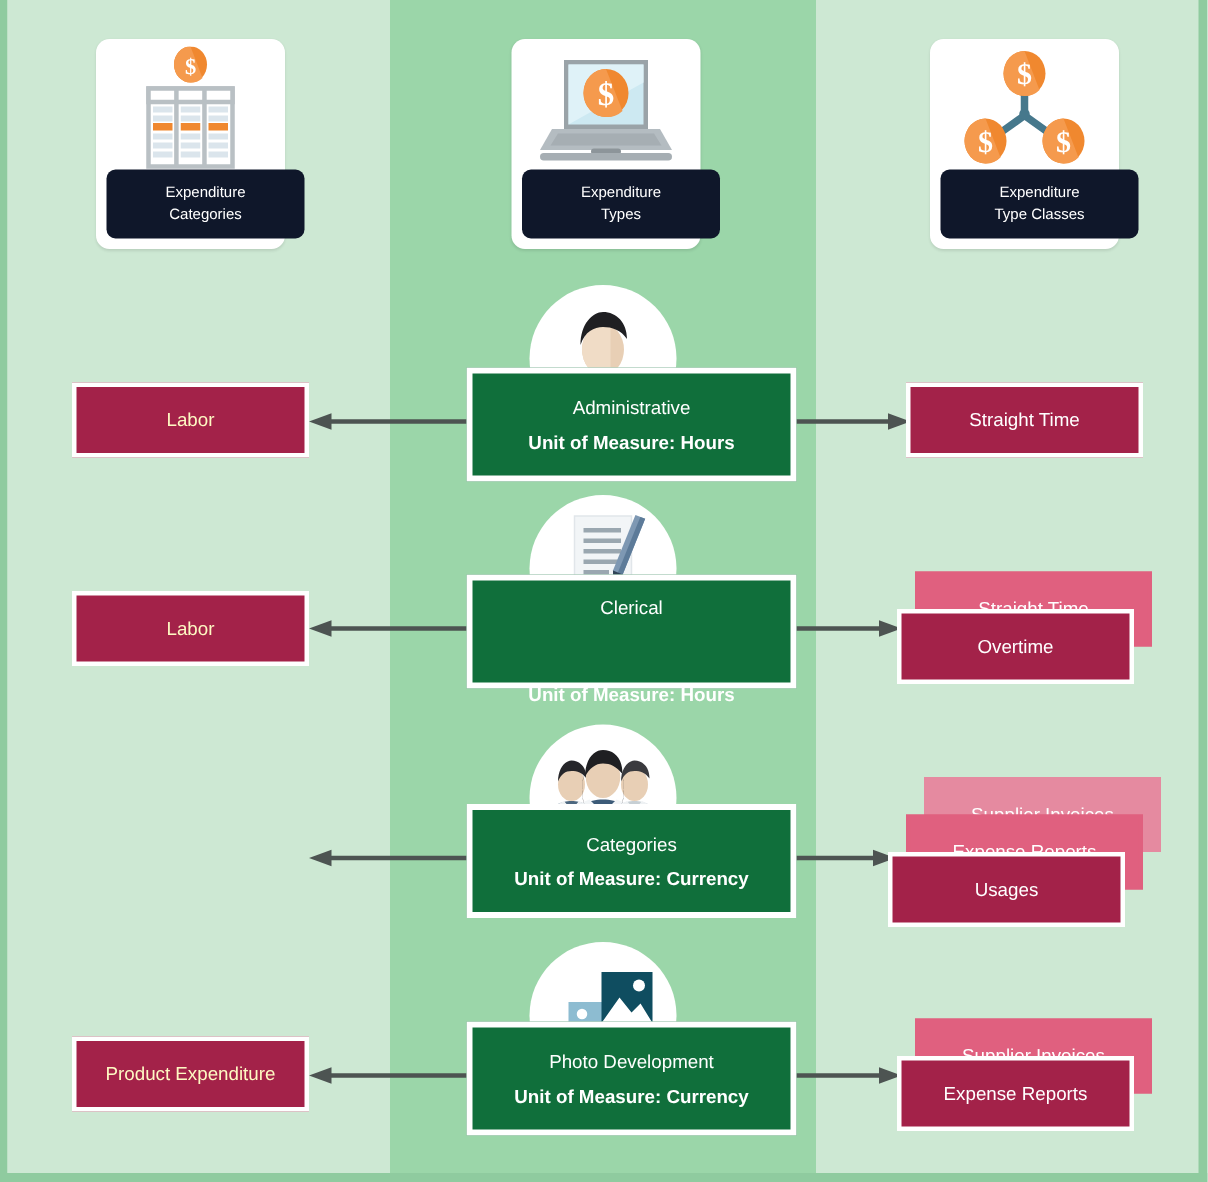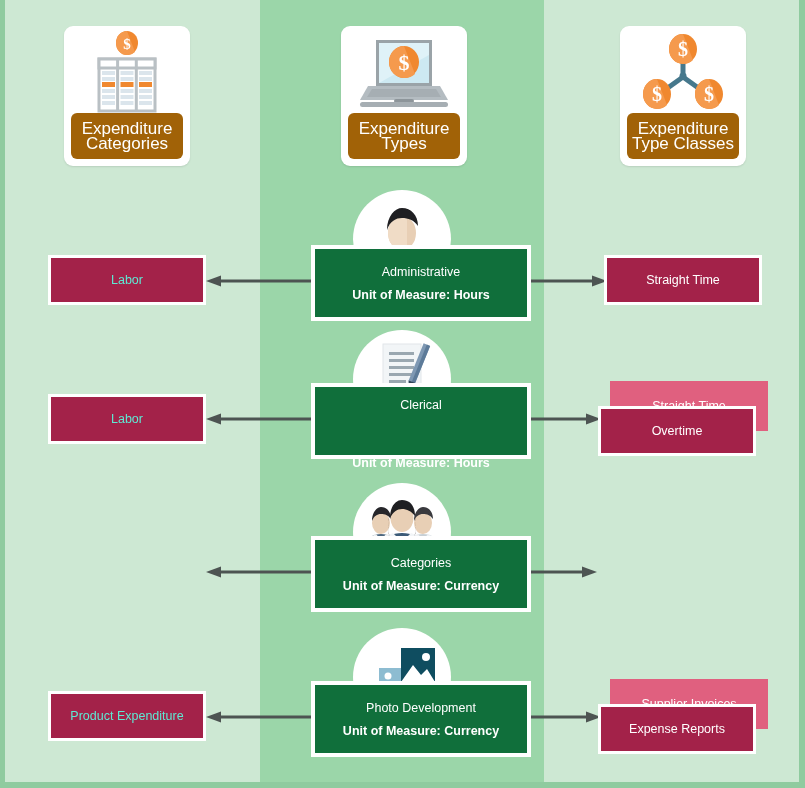--- a/index.html
+++ b/index.html
@@ -33,25 +33,25 @@
   #hcard-0 { left: 64px;  top: 26px; }
   #hcard-1 { left: 341px; top: 26px; }
   #hcard-2 { left: 620px; top: 26px; }
   .hcard-icon {
     position: absolute; left: 0; top: 0;
     width: 126px; height: 92px;
     display: flex; align-items: center; justify-content: center;
   }
   .hcard-label {
     position: absolute; left: 7px; bottom: 7px;
-    width: 112px; height: 46px;
-    background: #a16207;
+    width: 132px; height: 46px;
+    background: #0f172a;
     border-radius: 6px;
     color: #fff;
-    font-size: 17px;
+    font-size: 10px;
     line-height: 15px;
     display: flex; align-items: center; justify-content: center;
     text-align: center;
     white-space: pre-line;
   }
 
   
   .avatar {
     position: absolute;
     width: 98px; height: 98px;
@@ -75,21 +75,21 @@
   }
   .gbox-title { font-size: 12.5px; }
   .gbox-uom   { font-size: 12.5px; font-weight: bold; }
 
   
   .lbox {
     position: absolute;
     left: 48px; width: 158px; height: 50px;
     background: #a32249;
     border: 3px solid #ffffff;
-    color: #5eead4;
+    color: #fef9c3;
     font-size: 12.5px;
     display: flex; align-items: center; justify-content: center;
     z-index: 4;
   }
 
   
   .stack { position: absolute; z-index: 4; }
   .scard {
     position: absolute;
     width: 158px; height: 50px;
@@ -360,20 +360,31 @@
     </svg>
   </div>
 
   <div class="arrow" style="left:497px; top:566px; width:100px;">
     <svg width="100" height="12" viewBox="0 0 100 12">
       <line x1="0" y1="6" x2="86" y2="6" stroke="#4d5452" stroke-width="3"></line>
       <path d="M100 6 L85 0.5 L85 11.5 Z" fill="#4d5452"></path>
     </svg>
   </div>
 
+  <div class="stack" style="left:592px; top:518px; width:196px; height:105px;">
+    <div class="scard back2" style="left:24px; top:0px;">
+      <span>Supplier Invoices</span>
+    </div>
+    <div class="scard back1" style="left:12px; top:25px;">
+      <span>Expense Reports</span>
+    </div>
+    <div class="scard front" style="left:0px; top:50px;">
+      <span>Usages</span>
+    </div>
+  </div>
 
   <div class="avatar" style="left:353px; top:628px;">
     <svg class="ico" width="98" height="98" viewBox="0 0 98 98">
 
       <rect x="26" y="40" width="36" height="32" fill="#8dbcd1"></rect>
       <path d="M26 72 l12 -16 l9 11 l6 -7 l9 12 z" fill="#ffffff"></path>
       <path d="M26 72 l12 -16 l8 10 l-3 6 z" fill="#3d5a74"></path>
       <circle cx="35" cy="48" r="3.5" fill="#ffffff"></circle>
 
       <rect x="48" y="20" width="34" height="34" fill="#0f4d60"></rect>

